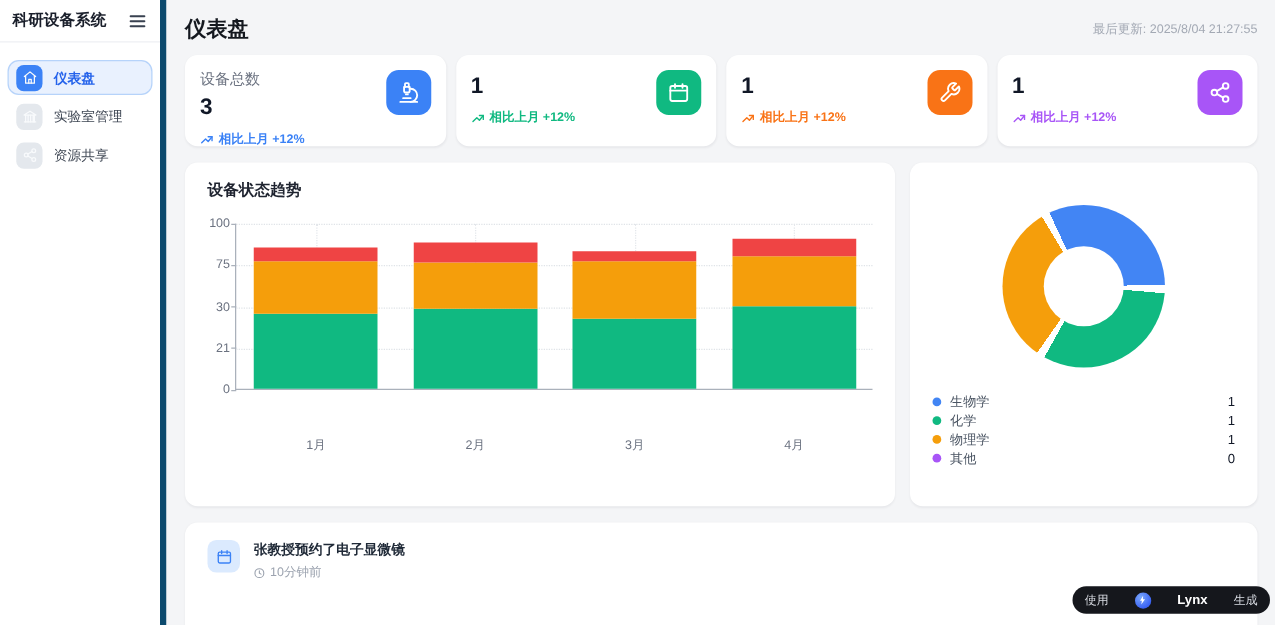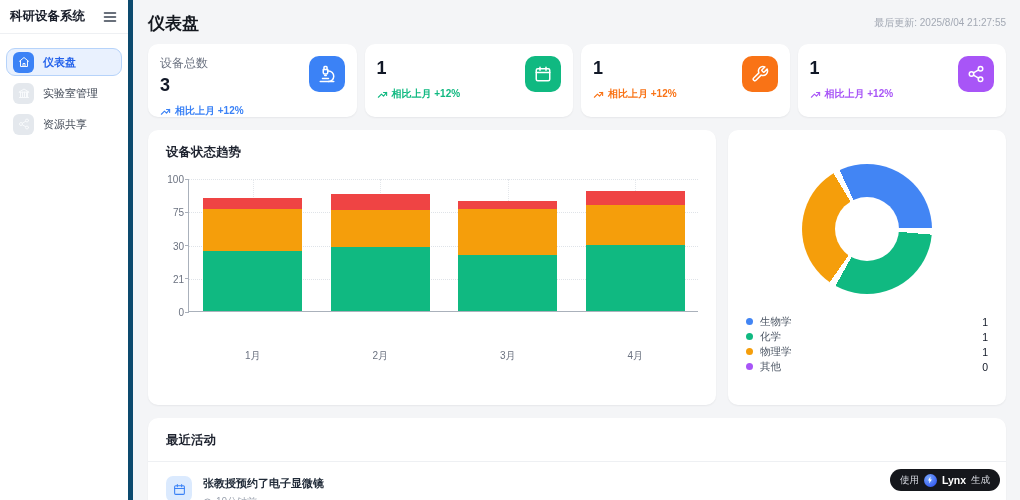--- a/index.html
+++ b/index.html
@@ -64,21 +64,21 @@
   .recent { margin-top:13px; width:858px; height:120px; }
   .recent-head { padding:14px 18px 12px 18px; border-bottom:1px solid #eef0f3; }
   .act-row { display:flex; align-items:flex-start; gap:11px; padding:14px 18px; cursor:pointer; }
   .act-tile { width:26px; height:26px; border-radius:7px; background:#dbeafe; color:#3b82f6; display:flex; align-items:center; justify-content:center; flex:0 0 auto; }
   .act-tile svg { width:13px; height:13px; }
   .act-title { font-size:11px; font-weight:bold; color:#1f2937; }
   .act-time { display:flex; align-items:center; gap:4px; font-size:10px; color:#9ca3af; margin-top:4px; }
   .act-time svg { width:9px; height:9px; }
 
   
-  .lynx { position:absolute; right:20px; bottom:9px; background:#15171c; border-radius:14px; height:22px; display:flex; align-items:center; gap:5px; padding:0 10px; cursor:pointer; }
+  .lynx { position:absolute; right:4px; bottom:9px; background:#15171c; border-radius:14px; height:22px; display:flex; align-items:center; gap:21px; padding:0 10px; cursor:pointer; }
   .lynx-txt { font-size:9.5px; color:#d8dbe2; }
   .lynx-brand { font-size:10.5px; font-weight:bold; color:#fff; }
   .lynx-logo { width:13px; height:13px; border-radius:50%; background:radial-gradient(circle at 35% 30%, #7aa8fb, #3b63f3 70%); display:flex; align-items:center; justify-content:center; }
   .lynx-logo svg { width:8px; height:8px; }
 </style>
 </head>
 <body>
 
 <div class="page">
 
@@ -278,23 +278,20 @@
             <div class="legend-row">
               <span class="legend-dot" style="background: rgb(168, 85, 247);"></span>
               <span>其他</span>
               <span class="legend-val">0</span>
             </div>
           </div>
       </div>
     </div>
 
     <div class="card recent">
-      <div class="recent-head">
-        <div class="card-title">最近活动</div>
-      </div>
       <div id="activity-list">
           <div class="act-row">
             <div class="act-tile">
               <svg viewBox="0 0 24 24" fill="none" stroke="currentColor" stroke-width="2" stroke-linecap="round" stroke-linejoin="round">
                 <rect x="3" y="5" width="18" height="16" rx="2"></rect>
                 <path d="M3 10h18M8 3v4M16 3v4"></path>
               </svg>
             </div>
             <div>
               <div class="act-title">张教授预约了电子显微镜</div>

